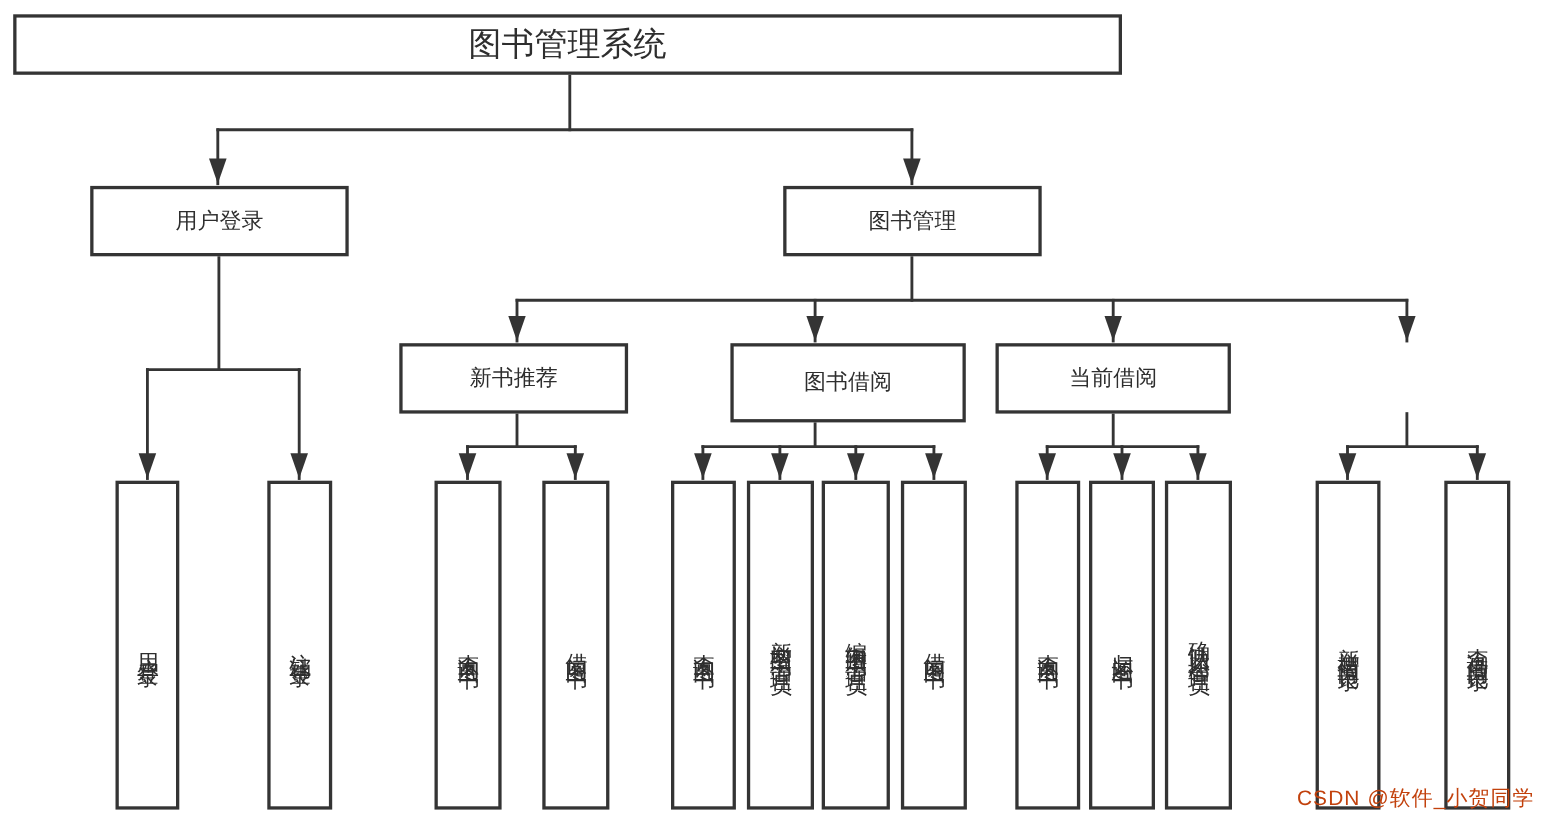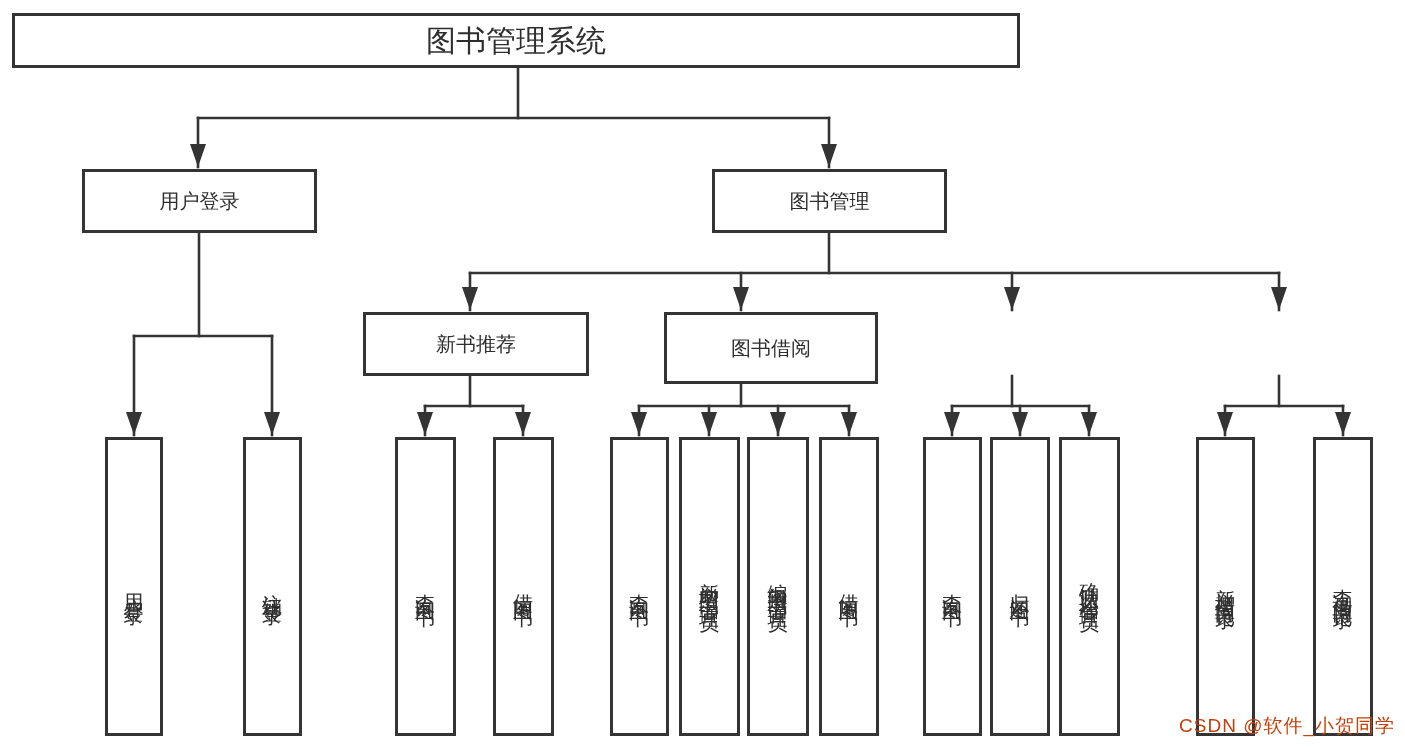--- a/index.html
+++ b/index.html
@@ -42,21 +42,21 @@
     text-orientation: mixed;
     letter-spacing: 0.22em;
     white-space: nowrap;
   }
   
   .b-root           { left: 12px;   top: 13px;  width: 1008px; height: 55px; }
   
   .b-user-login     { left: 82px;   top: 169px; width: 235px;  height: 64px; }
   .b-book-mgmt      { left: 712px;  top: 169px; width: 235px;  height: 64px; }
   
-  .b-new-book-rec   { left: 363px;  top: 312px; width: 226px;  height: 64px; }
+  .b-new-book-rec   { left: 363px;  top: 312px; width: 208px;  height: 64px; }
   .b-book-borrow    { left: 664px;  top: 312px; width: 214px;  height: 72px; }
   .b-current-borrow { left: 905px;  top: 312px; width: 214px;  height: 64px; }
   .b-borrow-records { left: 1172px; top: 312px; width: 214px;  height: 64px; }
   
   .b-col-user-login     { left: 105px;  top: 437px; width: 58px; height: 299px; }
   .b-col-logout         { left: 243px;  top: 437px; width: 59px; height: 299px; }
   .b-col-query-book-1   { left: 395px;  top: 437px; width: 61px; height: 299px; }
   .b-col-borrow-book-1  { left: 493px;  top: 437px; width: 61px; height: 299px; }
   .b-col-query-book-2   { left: 610px;  top: 437px; width: 59px; height: 299px; }
   .b-col-add-book       { left: 679px;  top: 437px; width: 61px; height: 299px; }
@@ -141,20 +141,23 @@
   <div class="box b-book-mgmt">
     <span class="lbl">图书管理</span>
   </div>
 
   <div class="box b-new-book-rec">
     <span class="lbl">新书推荐</span>
   </div>
   <div class="box b-book-borrow">
     <span class="lbl">图书借阅</span>
   </div>
+  <div class="box b-current-borrow">
+    <span class="lbl">当前借阅</span>
+  </div>
 
   <div class="box vbox b-col-user-login">
     <span class="lbl">用户登录</span>
   </div>
   <div class="box vbox b-col-logout">
     <span class="lbl">注销登录</span>
   </div>
   <div class="box vbox b-col-query-book-1">
     <span class="lbl">查询图书</span>
   </div>

